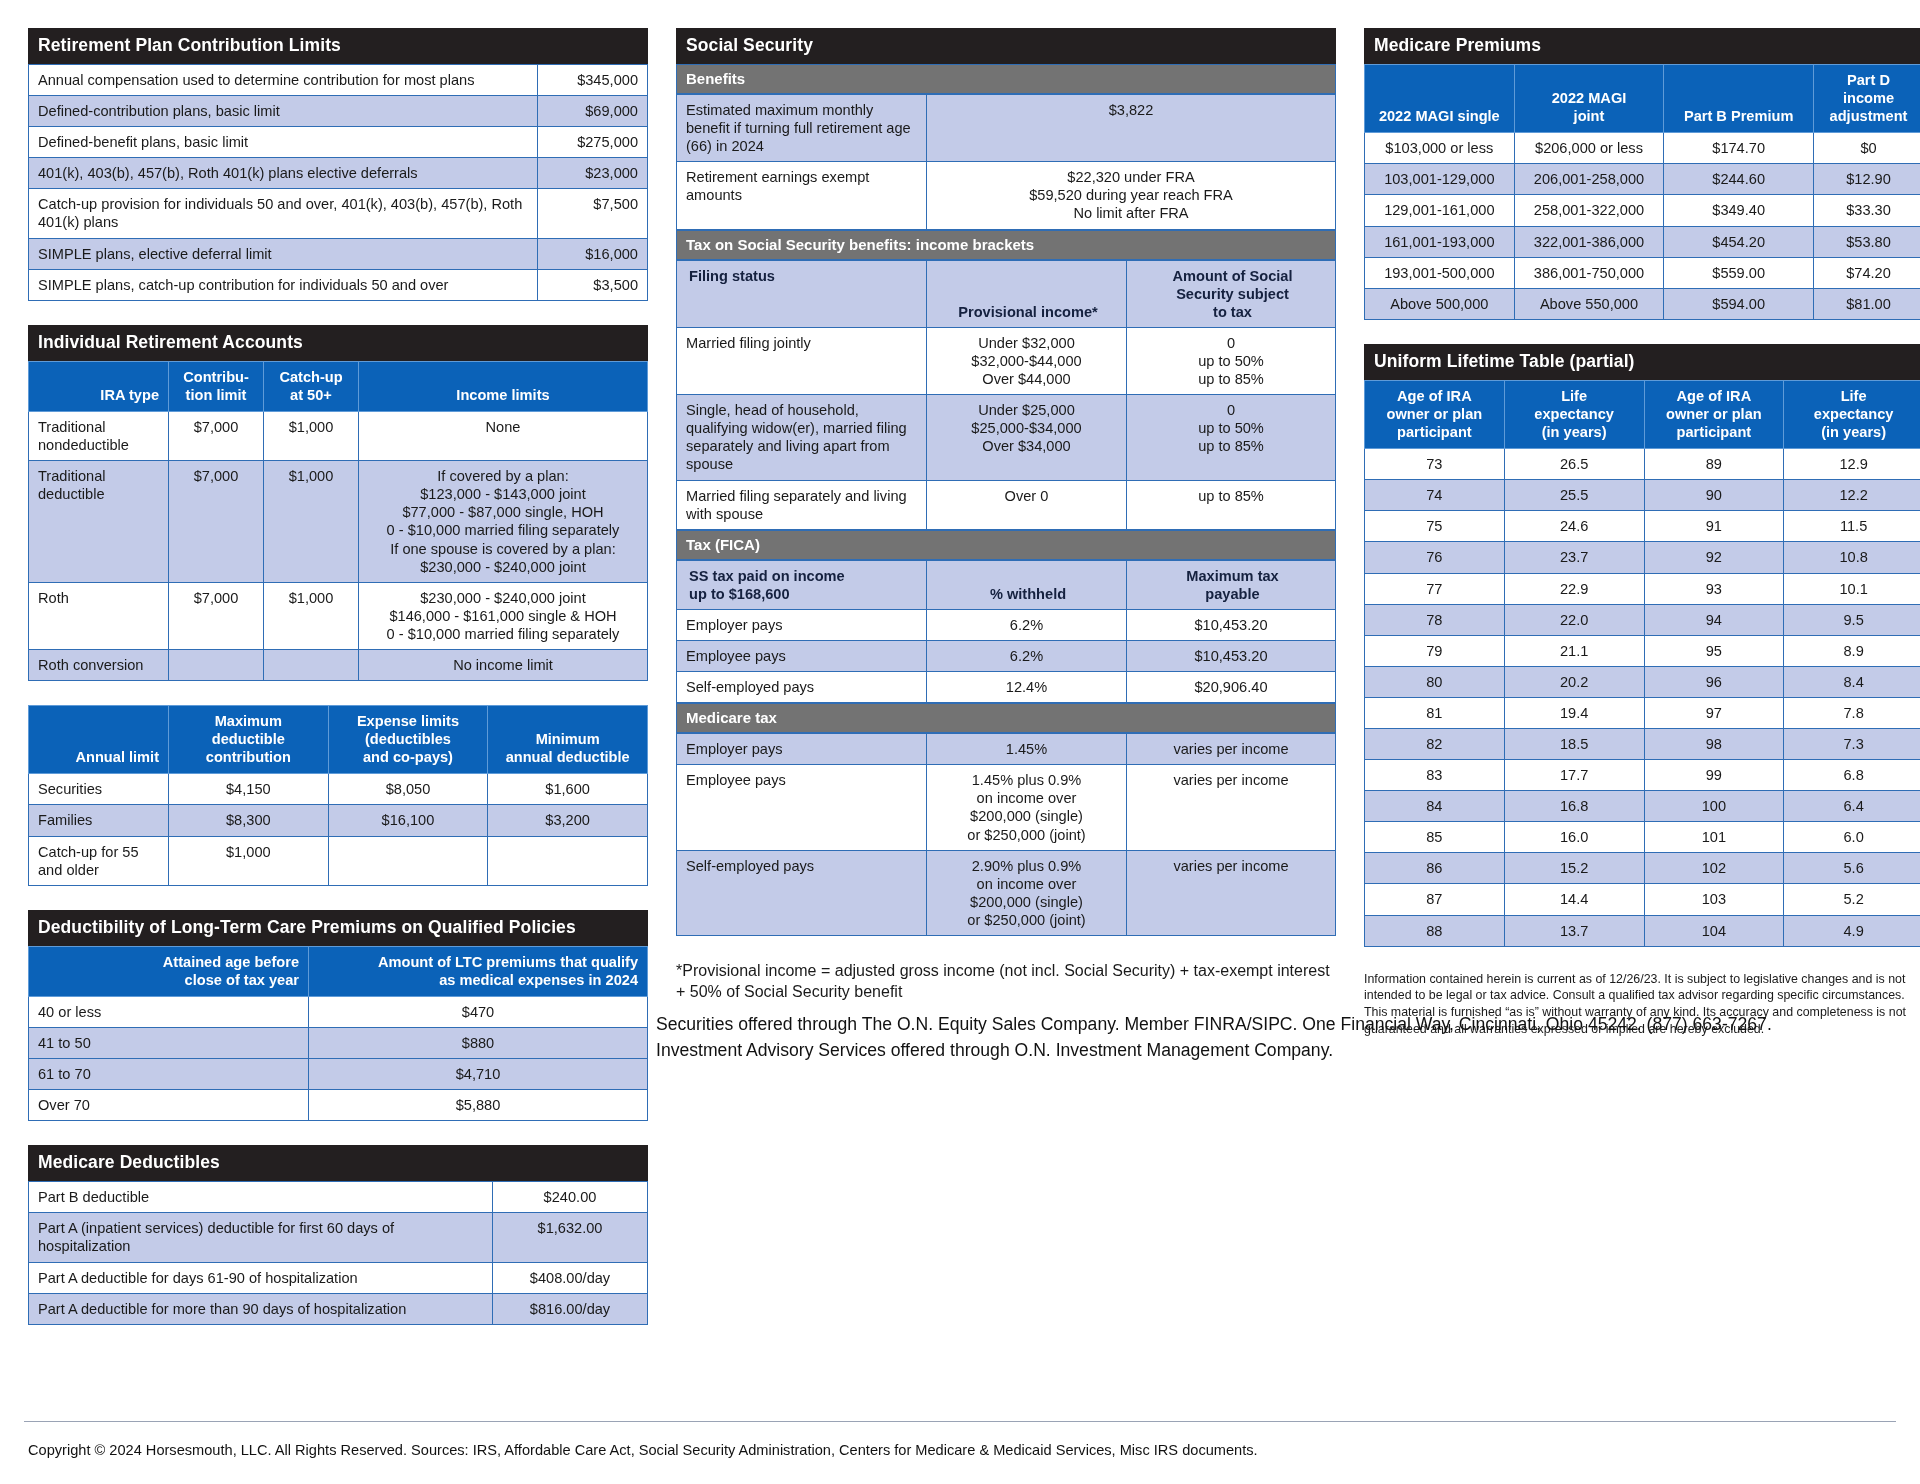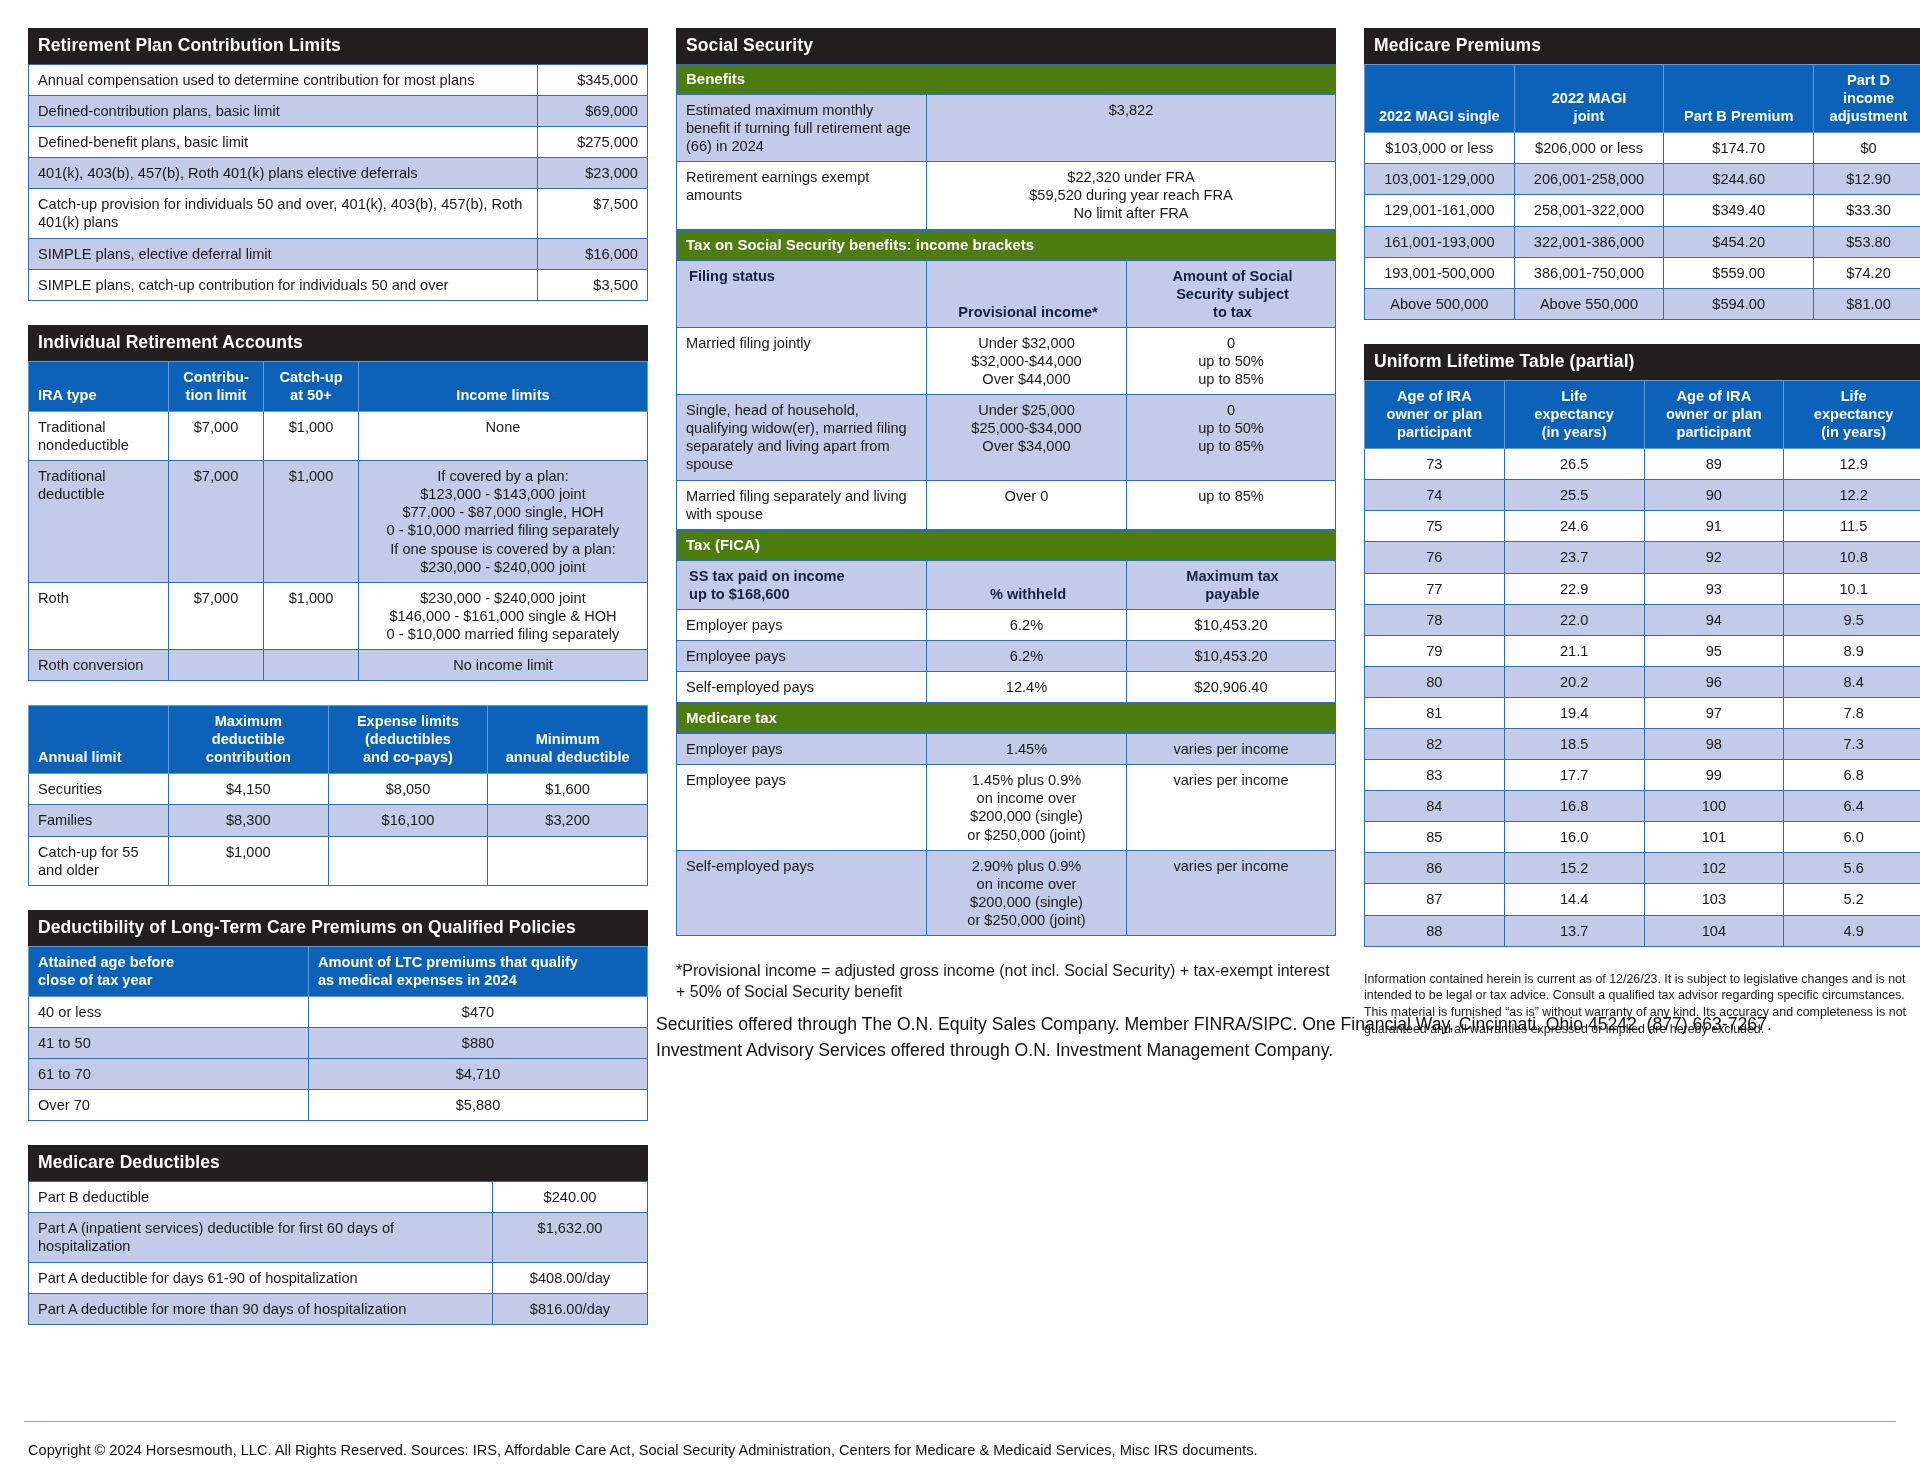--- a/index.html
+++ b/index.html
@@ -58,33 +58,33 @@
   }
   tr.hdr th {
     background: #0b62b8;
     color: #ffffff;
     font-weight: bold;
     text-align: center;
     vertical-align: bottom;
     border-color: #5f9bd8;
     padding-bottom: 7px;
   }
-  tr.hdr th.left { text-align: left; }
+  tr.hdr th.left { text-align: right; }
   tr.subhdr th {
     background: #c3cbe8;
     color: #15213f;
     font-weight: bold;
     text-align: center;
     vertical-align: bottom;
     border-color: #2f6db5;
     padding-left: 12px;
   }
   tr.subhdr th.left { text-align: left; vertical-align: top;}
   .bandblue {
-    background: #4d7c0f;
+    background: #737373;
     color: #ffffff;
     font-weight: bold;
     font-size: 15px;
     padding: 5px 9px 6px 9px;
     border: 1px solid #2f6db5;
   }
   tr.alt td { background: #c3cbe8; }
   tr.white td { background: #ffffff; }
   .ctr { text-align: center !important; }
   .rt  { text-align: right !important; }

